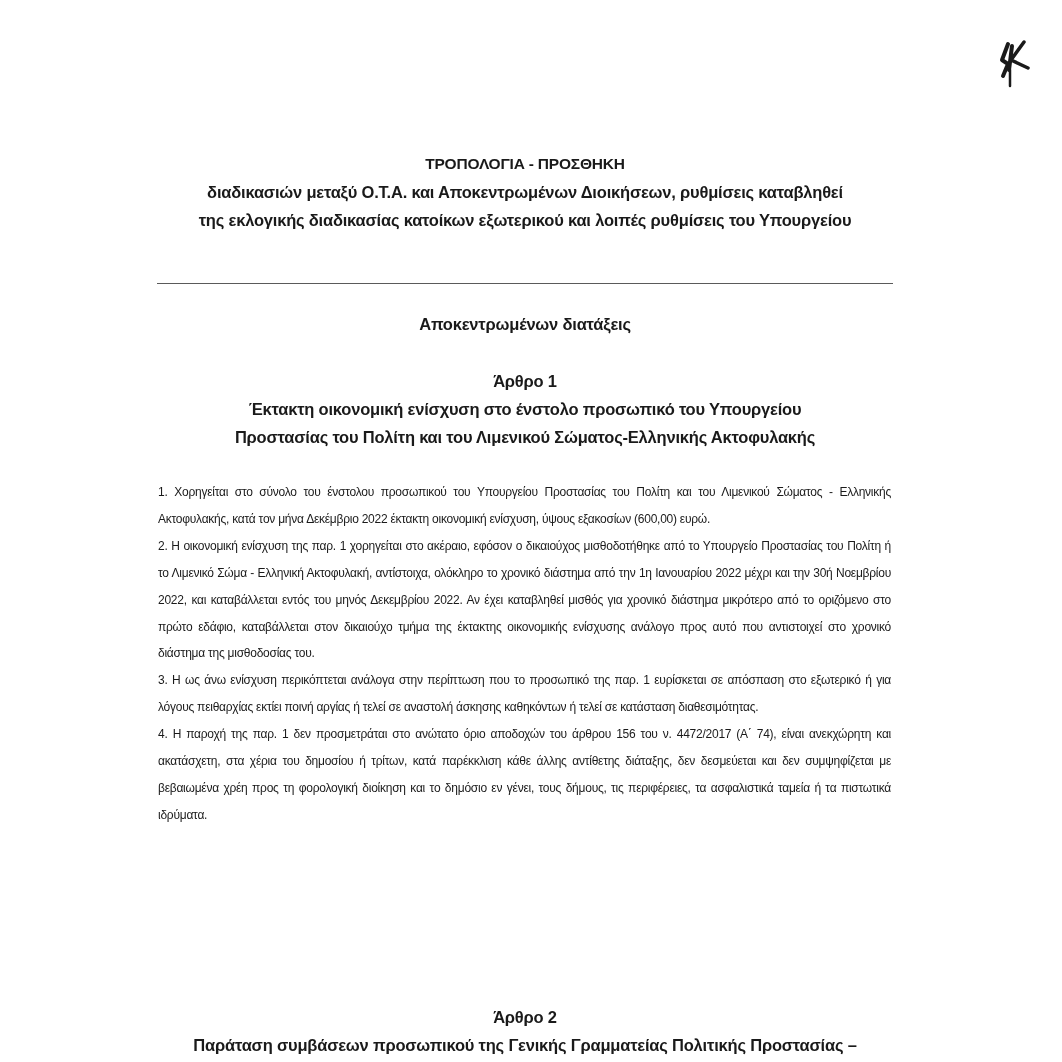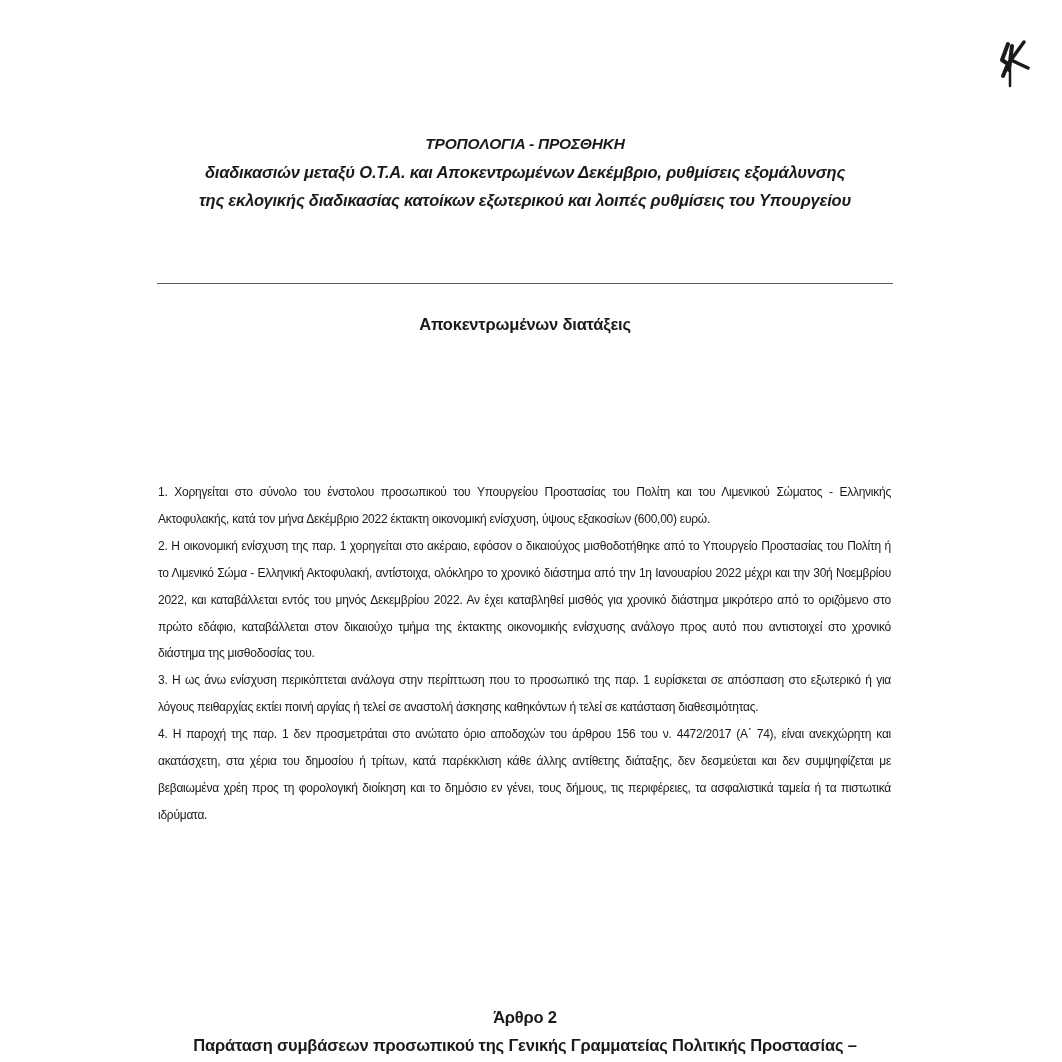--- a/index.html
+++ b/index.html
@@ -32,23 +32,22 @@
     .centered {
       position: absolute;
       left: 150px;
       width: 750px;
       text-align: center;
       font-weight: bold;
       font-size: 16.5px;
       letter-spacing: -0.2px;
     }
     .title-block {
-      top: 130px;
+      top: 150px;
       line-height: 28px;
-      font-style: italic;
     }
     .title-block .t-main {
       display: block;
       font-size: 15.5px;
     }
     .rule {
       position: absolute;
       left: 157px;
       top: 283px;
       width: 736px;
@@ -85,28 +84,33 @@
 
   <svg class="stamp" viewBox="0 0 40 50">
     <path d="M14 6 L8 22 L14 26 L9 38" stroke="#1a1a1a" stroke-width="4" fill="none" stroke-linecap="round" stroke-linejoin="round"></path>
     <path d="M18 8 L15 32" stroke="#1a1a1a" stroke-width="4" fill="none" stroke-linecap="round"></path>
     <path d="M30 4 L17 22 L34 30" stroke="#1a1a1a" stroke-width="3.5" fill="none" stroke-linecap="round" stroke-linejoin="round"></path>
     <path d="M16 32 L16 48" stroke="#1a1a1a" stroke-width="2.5" fill="none" stroke-linecap="round"></path>
   </svg>
 
   <div class="centered title-block">
     <span class="t-main">ΤΡΟΠΟΛΟΓΙΑ - ΠΡΟΣΘΗΚΗ</span>
-    <span style="display:block">διαδικασιών μεταξύ Ο.Τ.Α. και Αποκεντρωμένων Δεκέμβριο, ρυθμίσεις εξομάλυνσης</span>
+    <span style="display:block">διαδικασιών μεταξύ Ο.Τ.Α. και Αποκεντρωμένων Διοικήσεων, ρυθμίσεις καταβληθεί</span>
     <span style="display:block">της εκλογικής διαδικασίας κατοίκων εξωτερικού και λοιπές ρυθμίσεις του Υπουργείου</span>
   </div>
 
   <div class="rule"></div>
 
   <div class="centered proposed">Αποκεντρωμένων διατάξεις</div>
 
+  <div class="centered art-heading art1">
+    <span style="display:block">Άρθρο 1</span>
+    <span style="display:block">Έκτακτη οικονομική ενίσχυση στο ένστολο προσωπικό του Υπουργείου</span>
+    <span style="display:block">Προστασίας του Πολίτη και του Λιμενικού Σώματος-Ελληνικής Ακτοφυλακής</span>
+  </div>
 
   <div class="body-text">
     <p>1. Χορηγείται στο σύνολο του ένστολου προσωπικού του Υπουργείου Προστασίας του Πολίτη και του Λιμενικού Σώματος - Ελληνικής Ακτοφυλακής, κατά τον μήνα Δεκέμβριο 2022 έκτακτη οικονομική ενίσχυση, ύψους εξακοσίων (600,00) ευρώ.</p>
     <p>2. Η οικονομική ενίσχυση της παρ. 1 χορηγείται στο ακέραιο, εφόσον ο δικαιούχος μισθοδοτήθηκε από το Υπουργείο Προστασίας του Πολίτη ή το Λιμενικό Σώμα - Ελληνική Ακτοφυλακή, αντίστοιχα, ολόκληρο το χρονικό διάστημα από την 1η Ιανουαρίου 2022 μέχρι και την 30ή Νοεμβρίου 2022, και καταβάλλεται εντός του μηνός Δεκεμβρίου 2022. Αν έχει καταβληθεί μισθός για χρονικό διάστημα μικρότερο από το οριζόμενο στο πρώτο εδάφιο, καταβάλλεται στον δικαιούχο τμήμα της έκτακτης οικονομικής ενίσχυσης ανάλογο προς αυτό που αντιστοιχεί στο χρονικό διάστημα της μισθοδοσίας του.</p>
     <p>3. Η ως άνω ενίσχυση περικόπτεται ανάλογα στην περίπτωση που το προσωπικό της παρ. 1 ευρίσκεται σε απόσπαση στο εξωτερικό ή για λόγους πειθαρχίας εκτίει ποινή αργίας ή τελεί σε αναστολή άσκησης καθηκόντων ή τελεί σε κατάσταση διαθεσιμότητας.</p>
     <p>4. Η παροχή της παρ. 1 δεν προσμετράται στο ανώτατο όριο αποδοχών του άρθρου 156 του ν. 4472/2017 (Α΄ 74), είναι ανεκχώρητη και ακατάσχετη, στα χέρια του δημοσίου ή τρίτων, κατά παρέκκλιση κάθε άλλης αντίθετης διάταξης, δεν δεσμεύεται και δεν συμψηφίζεται με βεβαιωμένα χρέη προς τη φορολογική διοίκηση και το δημόσιο εν γένει, τους δήμους, τις περιφέρειες, τα ασφαλιστικά ταμεία ή τα πιστωτικά ιδρύματα.</p>
   </div>
 
   <div class="centered art-heading art2">
     <span style="display:block">Άρθρο 2</span>

